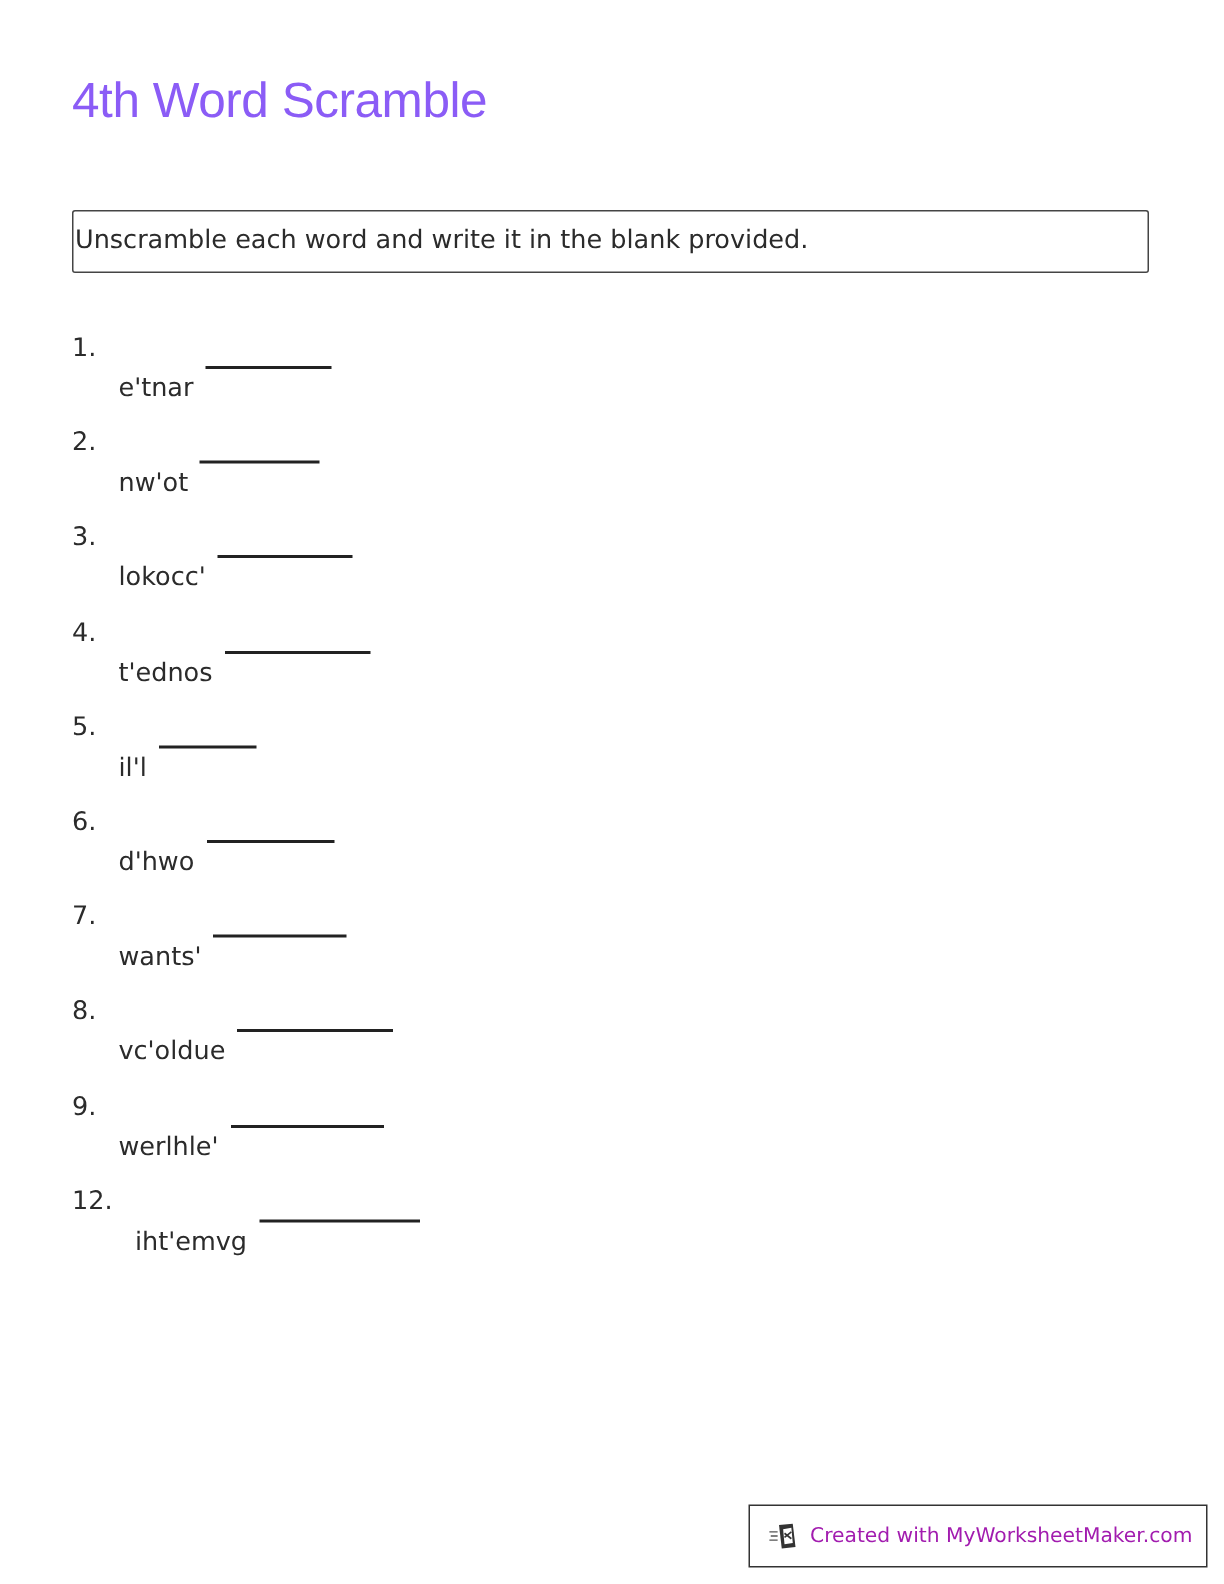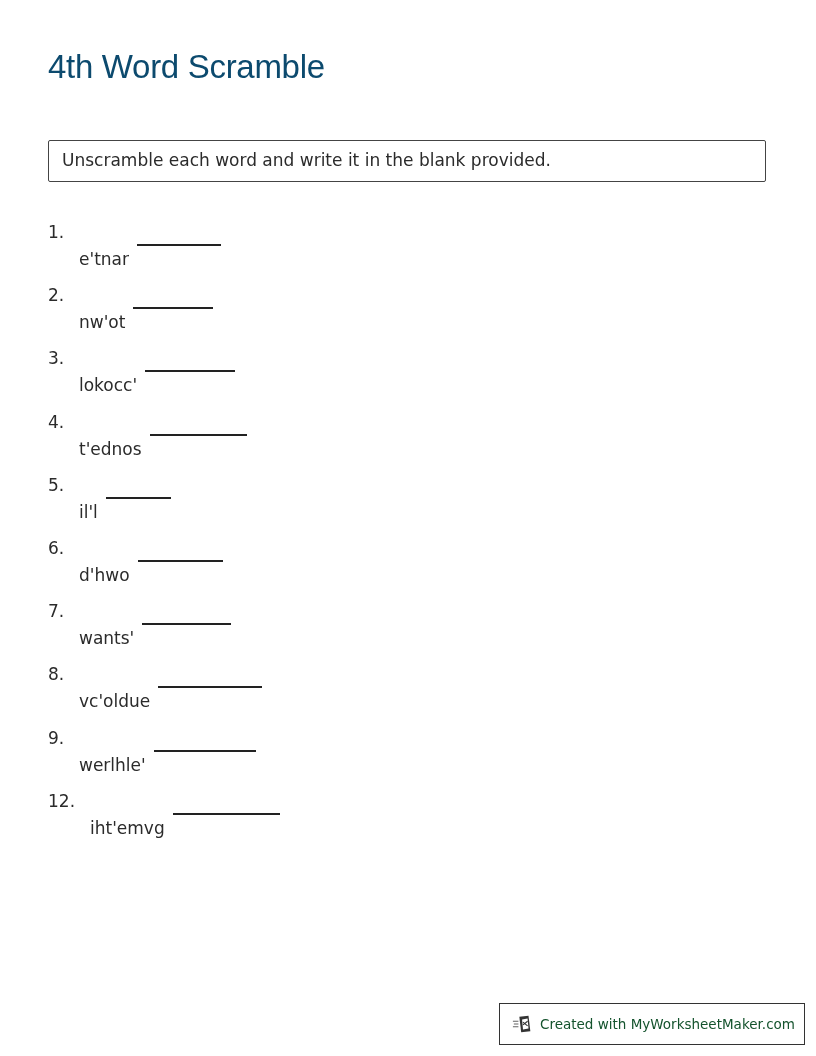--- a/index.html
+++ b/index.html
@@ -3,48 +3,48 @@
   <meta charset="utf-8">
   <style>
     html, body { margin: 0; padding: 0; background: #ffffff; }
     body {
       width: 816px; height: 1056px; position: relative; overflow: hidden;
       font-family: "DejaVu Sans", "Liberation Sans", sans-serif; color: #2b2b2b;
     }
     .title {
       position: absolute; left: 48px; top: 48px;
       font-family: "Liberation Sans", "DejaVu Sans", sans-serif;
-      font-size: 33px; font-weight: normal; color: #0c4a6e; letter-spacing: -0.3px;
+      font-size: 33px; font-weight: normal; color: #8b5cf6; letter-spacing: -0.3px;
       margin: 0;
     }
     .instructions {
       position: absolute; left: 48px; top: 140px;
       width: 718px; height: 42px; box-sizing: border-box;
       border: 1.3px solid #444; border-radius: 2px;
-      padding: 9px 0 0 13px;
+      padding: 9px 0 0 1px;
       font-size: 17px; color: #2b2b2b;
     }
     .items { position: absolute; left: 48px; top: 222px; margin: 0; padding: 0; list-style: none; }
     .item {
       height: 63.2px; display: flex; align-items: flex-start;
       font-size: 17px; color: #2b2b2b;
     }
     .num { display: inline-block; }
     .num.one { width: 31px; }
     .num.two { width: 42px; }
     .word { display: inline-block; margin-right: 8px; margin-top: 27px; }
     .blank {
       display: inline-block; border-bottom: 2px solid #222; height: 22px;
     }
     .footer {
       position: absolute; left: 499px; top: 1003px;
       width: 306px; height: 42px; box-sizing: border-box;
       border: 1.3px solid #333;
       display: flex; align-items: center; padding-left: 12px;
-      font-size: 13.5px; color: #14532d;
+      font-size: 13.5px; color: #a21caf;
     }
     .footer-icon { width: 22px; height: 22px; margin-right: 6px; }
   </style>
 </head>
 <body>
 
 <h1 class="title">4th Word Scramble</h1>
 
 <div class="instructions">
   <span>Unscramble each word and write it in the blank provided.</span>

